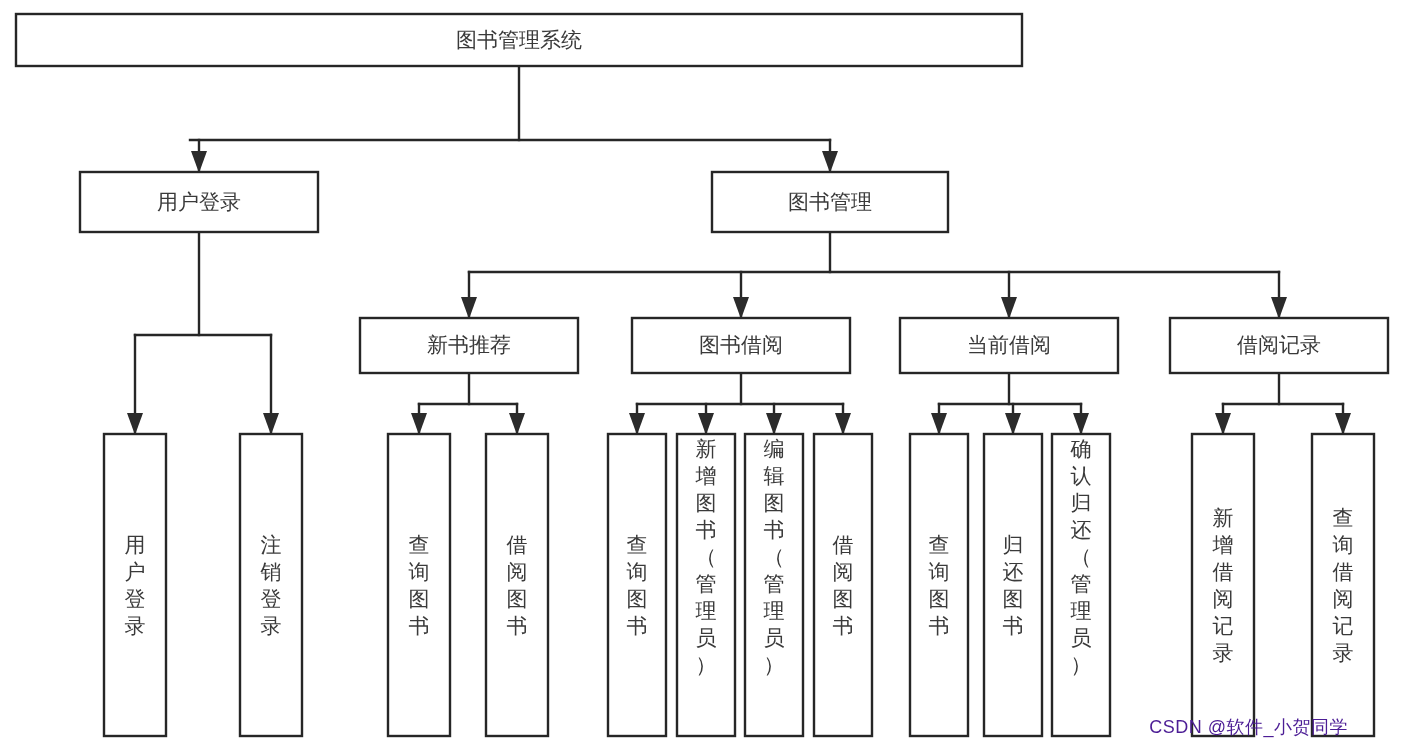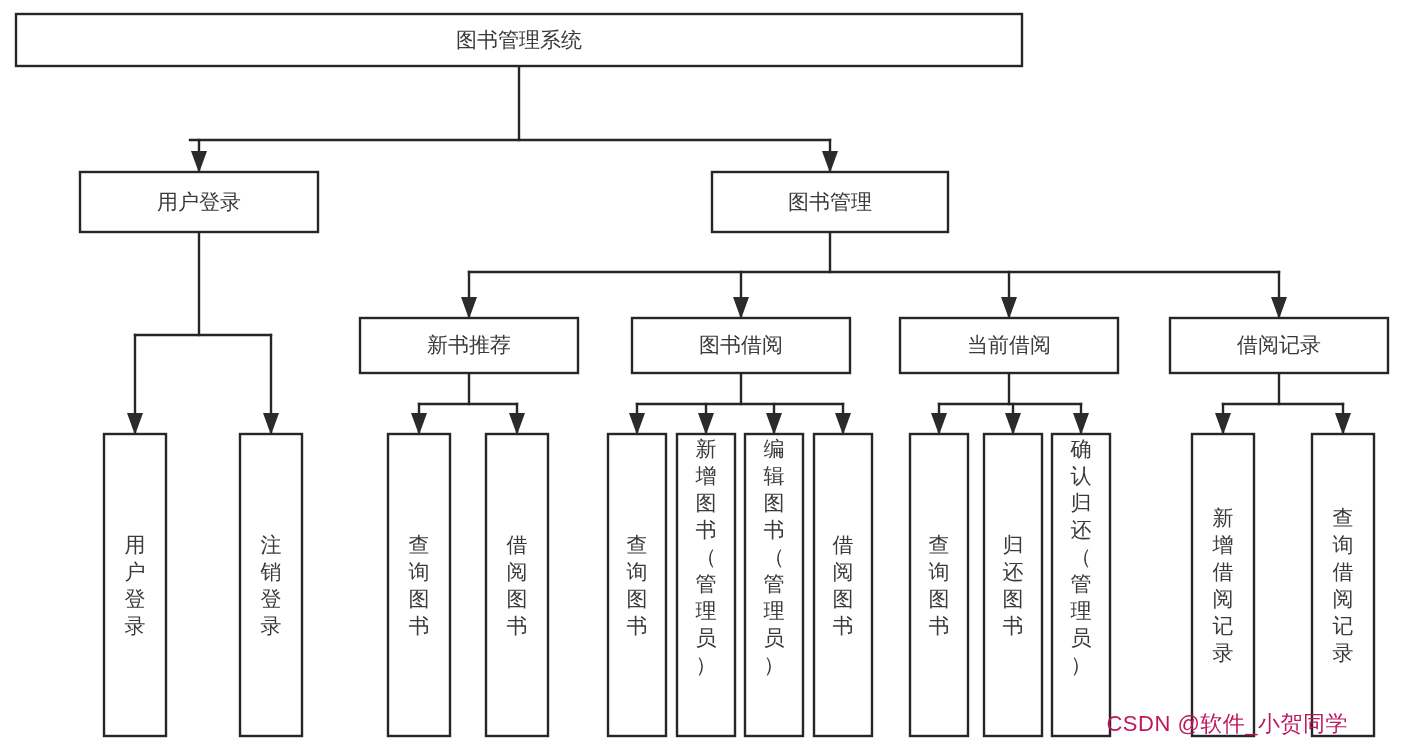--- a/index.html
+++ b/index.html
@@ -54,22 +54,22 @@
     font-family: "Liberation Sans", "DejaVu Sans", sans-serif;
     font-size: 21px;
     fill: #3a3a3a;
     text-anchor: middle;
   }
   .watermark-text {
     position: absolute;
     right: 12px;
     bottom: 8px;
     font-family: "Liberation Sans", "DejaVu Sans", sans-serif;
-    font-size: 22px;
-    color: #be185d;
+    font-size: 18px;
+    color: #4c1d95;
     letter-spacing: 0.5px;
     white-space: nowrap;
     user-select: none;
   }
 </style>
 </head>
 <body>
 
 <div id="diagram-root">
   <svg class="flow-canvas" id="flow-canvas" viewBox="0 0 1405 747" xmlns="http://www.w3.org/2000/svg">

